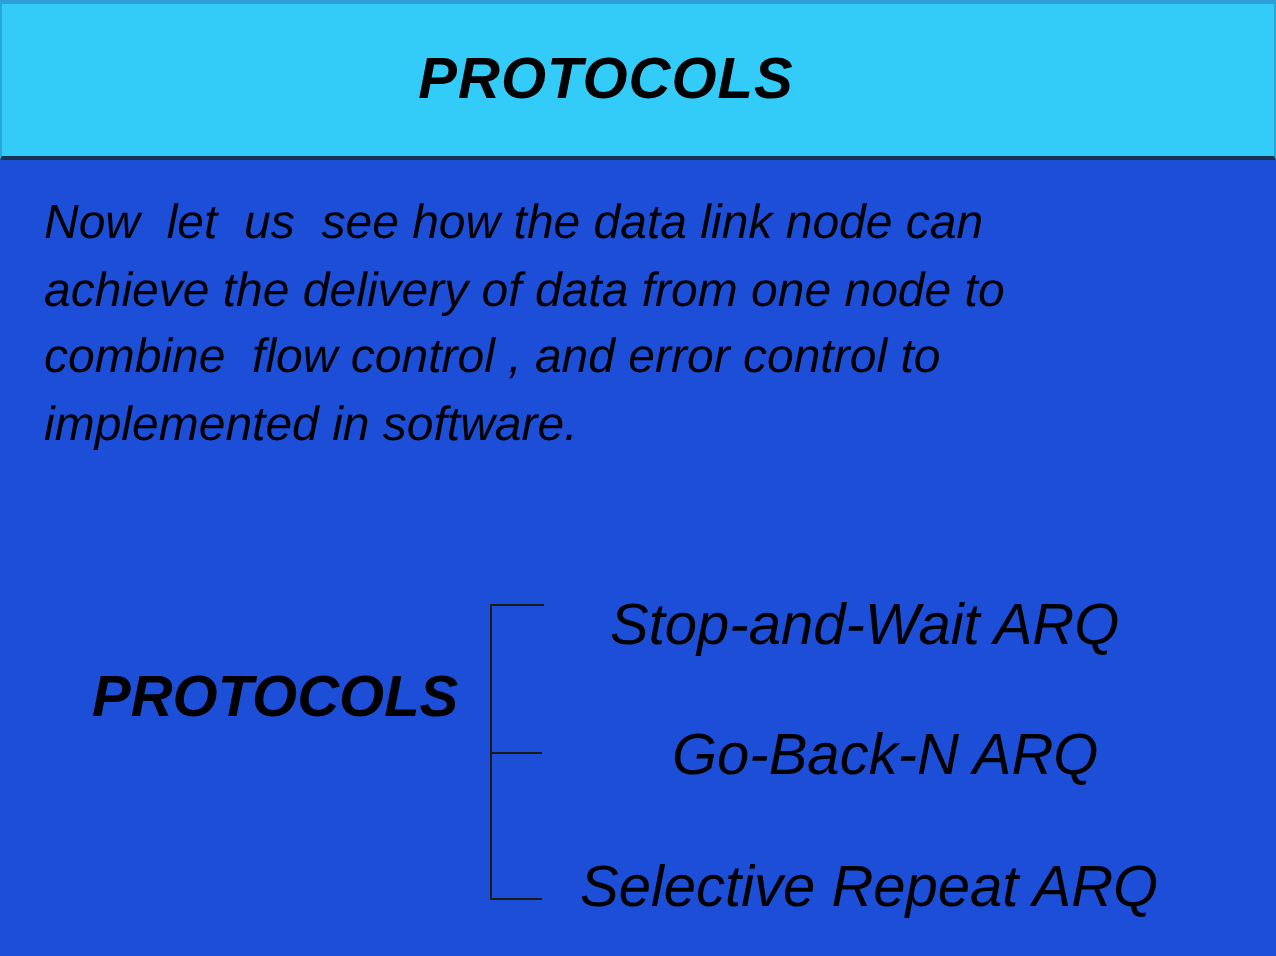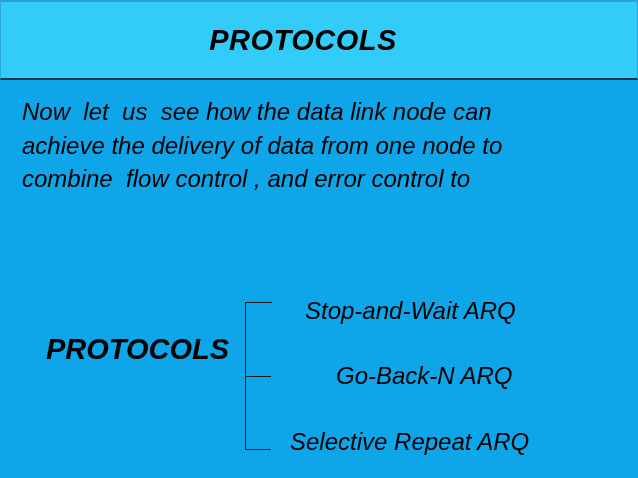--- a/index.html
+++ b/index.html
@@ -4,21 +4,21 @@
 <style>
   html, body {
     margin: 0;
     padding: 0;
     background: #ffffff;
   }
   .slide {
     position: relative;
     width: 638px;
     height: 478px;
-    background: #0ea5e9;
+    background: #1d4ed8;
     overflow: hidden;
     font-family: "Liberation Sans", sans-serif;
     color: #000000;
   }
 
   
   .header {
     position: absolute;
     left: 0;
     top: 0;
@@ -73,21 +73,21 @@
     position: absolute;
     background: #1a1a1a;
   }
   .bracket-vline   { left: 245px; top: 302px; width: 1px;  height: 148px; }
   .bracket-tick-1  { left: 245px; top: 302px; width: 27px; height: 1px; }
   .bracket-tick-2  { left: 245px; top: 376px; width: 26px; height: 1px; }
   .bracket-tick-3  { left: 245px; top: 449px; width: 26px; height: 1px; }
 
   .branch-label {
     position: absolute;
-    font-size: 24px;
+    font-size: 29px;
     font-style: italic;
     line-height: 1;
     white-space: pre;
     color: #000000;
   }
   .branch-0 { left: 305px; top: 299px; }
   .branch-1 { left: 336px; top: 364px; }
   .branch-2 { left: 290px; top: 430px; }
 </style>
 </head>
@@ -96,20 +96,21 @@
 <div class="slide">
 
   <div class="header">
     <span class="header-title">PROTOCOLS</span>
   </div>
 
   <div class="body-text">
     <div class="body-line">Now  let  us  see how the data link node can</div>
     <div class="body-line">achieve the delivery of data from one node to</div>
     <div class="body-line">combine  flow control , and error control to</div>
+    <div class="body-line">implemented in software.</div>
   </div>
 
   <div class="diagram-root-label">PROTOCOLS</div>
 
   <div class="bracket-line bracket-vline"></div>
   <div class="bracket-line bracket-tick-1"></div>
   <div class="bracket-line bracket-tick-2"></div>
   <div class="bracket-line bracket-tick-3"></div>
 
   <div class="branch-label branch-0">Stop-and-Wait ARQ</div>

